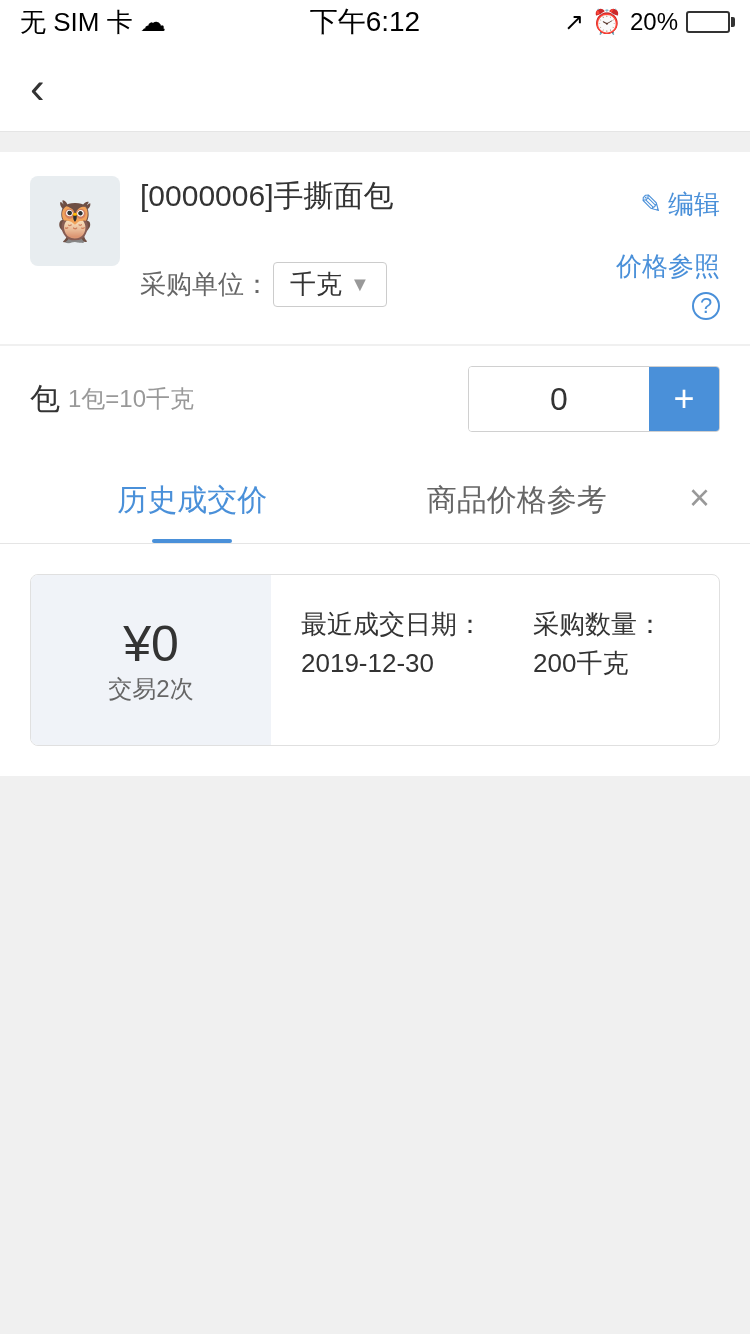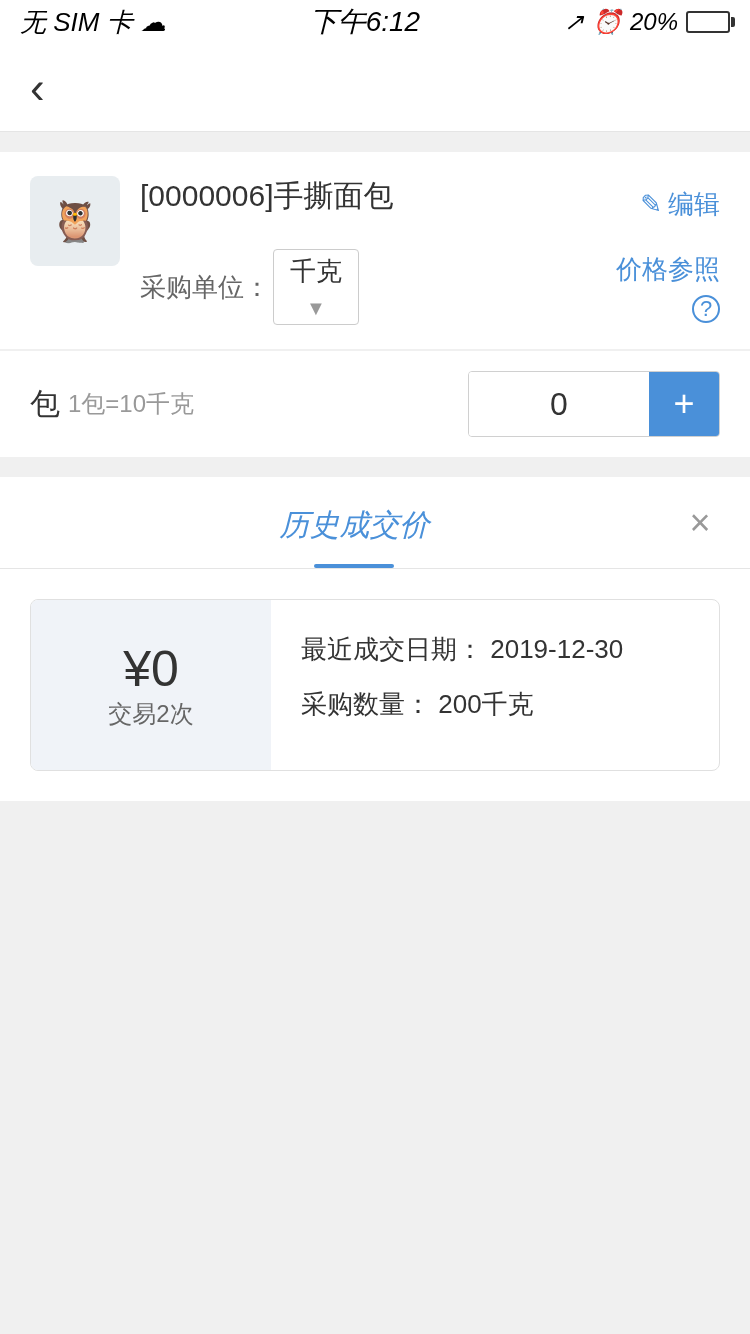--- a/index.html
+++ b/index.html
@@ -15,21 +15,20 @@
     
     .status-bar {
       height: 44px;
       background: #fff;
       display: flex;
       align-items: center;
       justify-content: space-between;
       padding: 8px 20px;
       font-size: 26px;
       font-weight: 500;
-      font-style: italic;
     }
     .status-left { display: flex; align-items: center; gap: 10px; }
     .status-center { font-size: 28px; font-weight: 500; }
     .status-right { display: flex; align-items: center; gap: 8px; font-size: 24px; }
     .battery-icon {
       width: 44px; height: 22px; border: 2px solid #333; border-radius: 3px;
       position: relative; display: inline-block;
     }
     .battery-icon::after {
       content: '';
@@ -107,21 +106,20 @@
     .unit-select {
       border: 1px solid #ccc;
       border-radius: 4px;
       padding: 4px 16px;
       font-size: 26px;
       color: #333;
       display: flex;
       align-items: center;
       gap: 8px;
       cursor: pointer;
-      flex-direction: column;
     }
     .unit-select-arrow { font-size: 20px; color: #999; }
     .edit-link {
       font-size: 26px;
       color: #4a90d9;
       cursor: pointer;
       display: flex;
       align-items: center;
       gap: 6px;
     }
@@ -189,23 +187,21 @@
       align-items: center;
       justify-content: center;
       font-size: 36px;
       cursor: pointer;
       flex-shrink: 0;
     }
 
     
     .tabs-container {
       background: #fff;
-      margin-top: 20px;
       border-bottom: 1px solid #e5e5e5;
-      font-style: italic;
     }
     .tabs-row {
       display: flex;
       align-items: center;
       padding: 0 30px;
       position: relative;
     }
     .tab-item {
       flex: 1;
       text-align: center;
@@ -262,21 +258,21 @@
       color: #333;
     }
     .transaction-count {
       font-size: 24px;
       color: #666;
     }
     .transaction-right {
       flex: 1;
       padding: 30px;
       display: flex;
-      flex-direction: column;
+      flex-direction: row;
       gap: 16px;
     }
     .transaction-detail-row {
       font-size: 26px;
       color: #333;
       line-height: 1.5;
     }
 
     
     .page-content-area {
@@ -348,20 +344,23 @@
       <span>+</span>
     </div>
   </div>
 </div>
 
 <div class="tabs-container">
   <div class="tabs-row">
     <div class="tab-item active">
       <span>历史成交价</span>
     </div>
+    <div class="tab-item">
+      <span>商品价格参考</span>
+    </div>
     <div class="tab-close">×</div>
   </div>
 </div>
 
 <div class="transaction-section">
   <div class="transaction-card">
     <div class="transaction-left">
       <div class="transaction-price">¥0</div>
       <div class="transaction-count">交易2次</div>
     </div>

